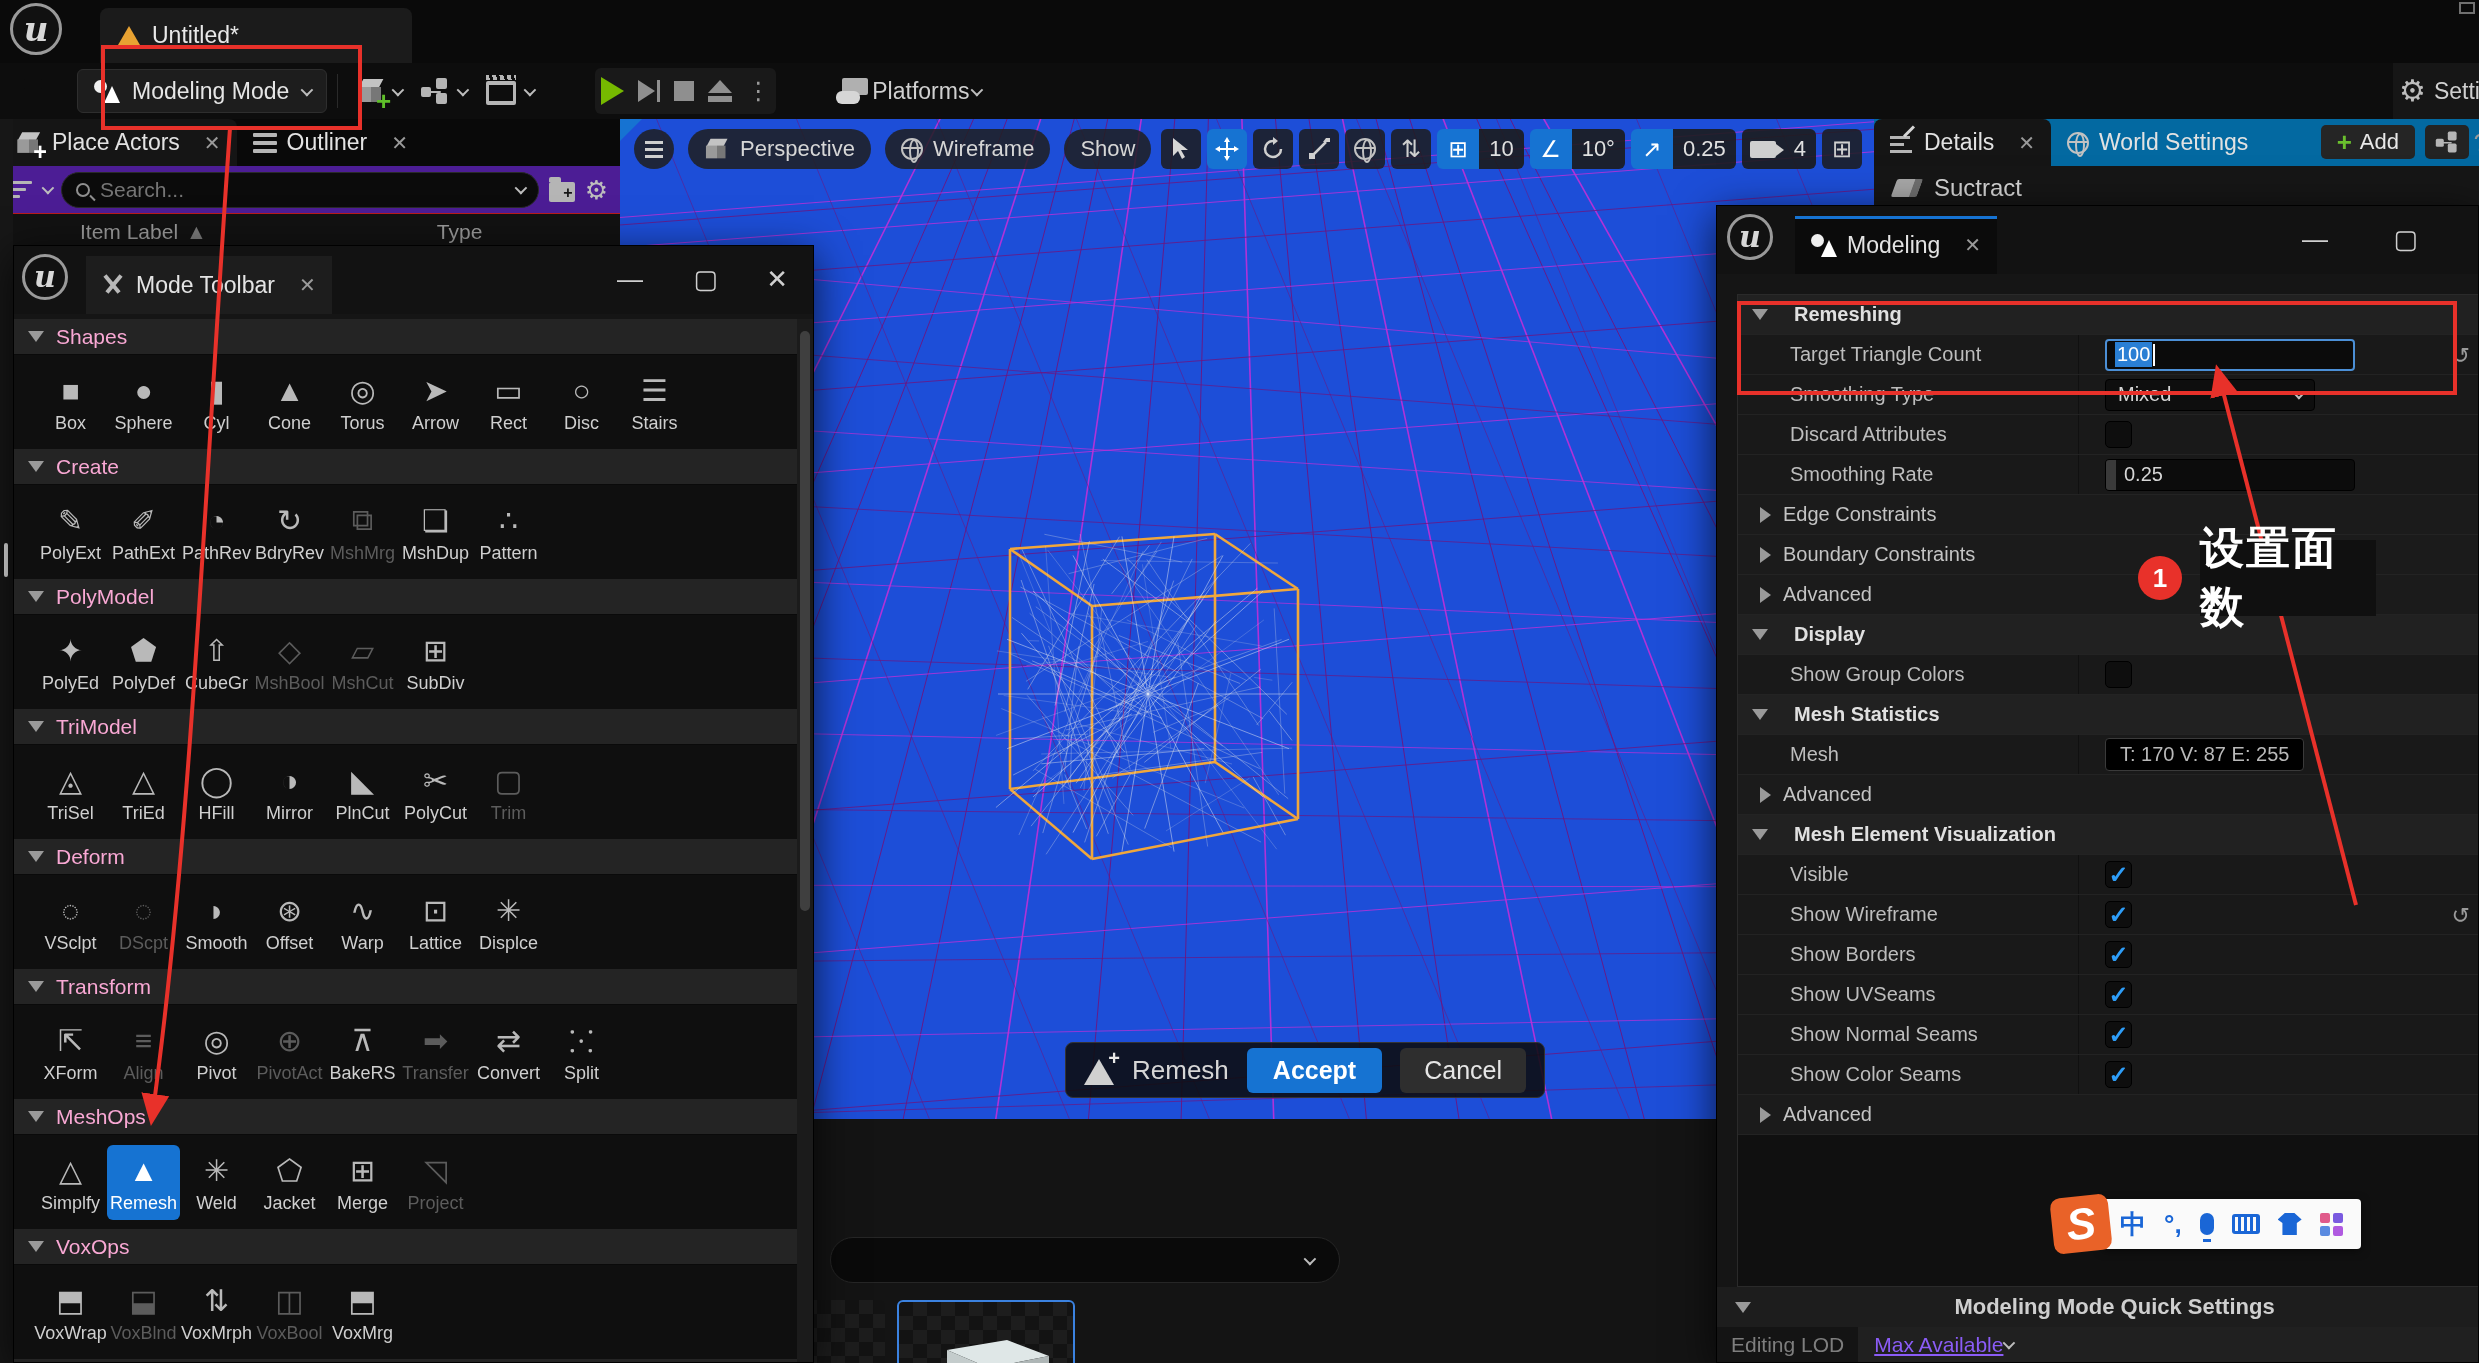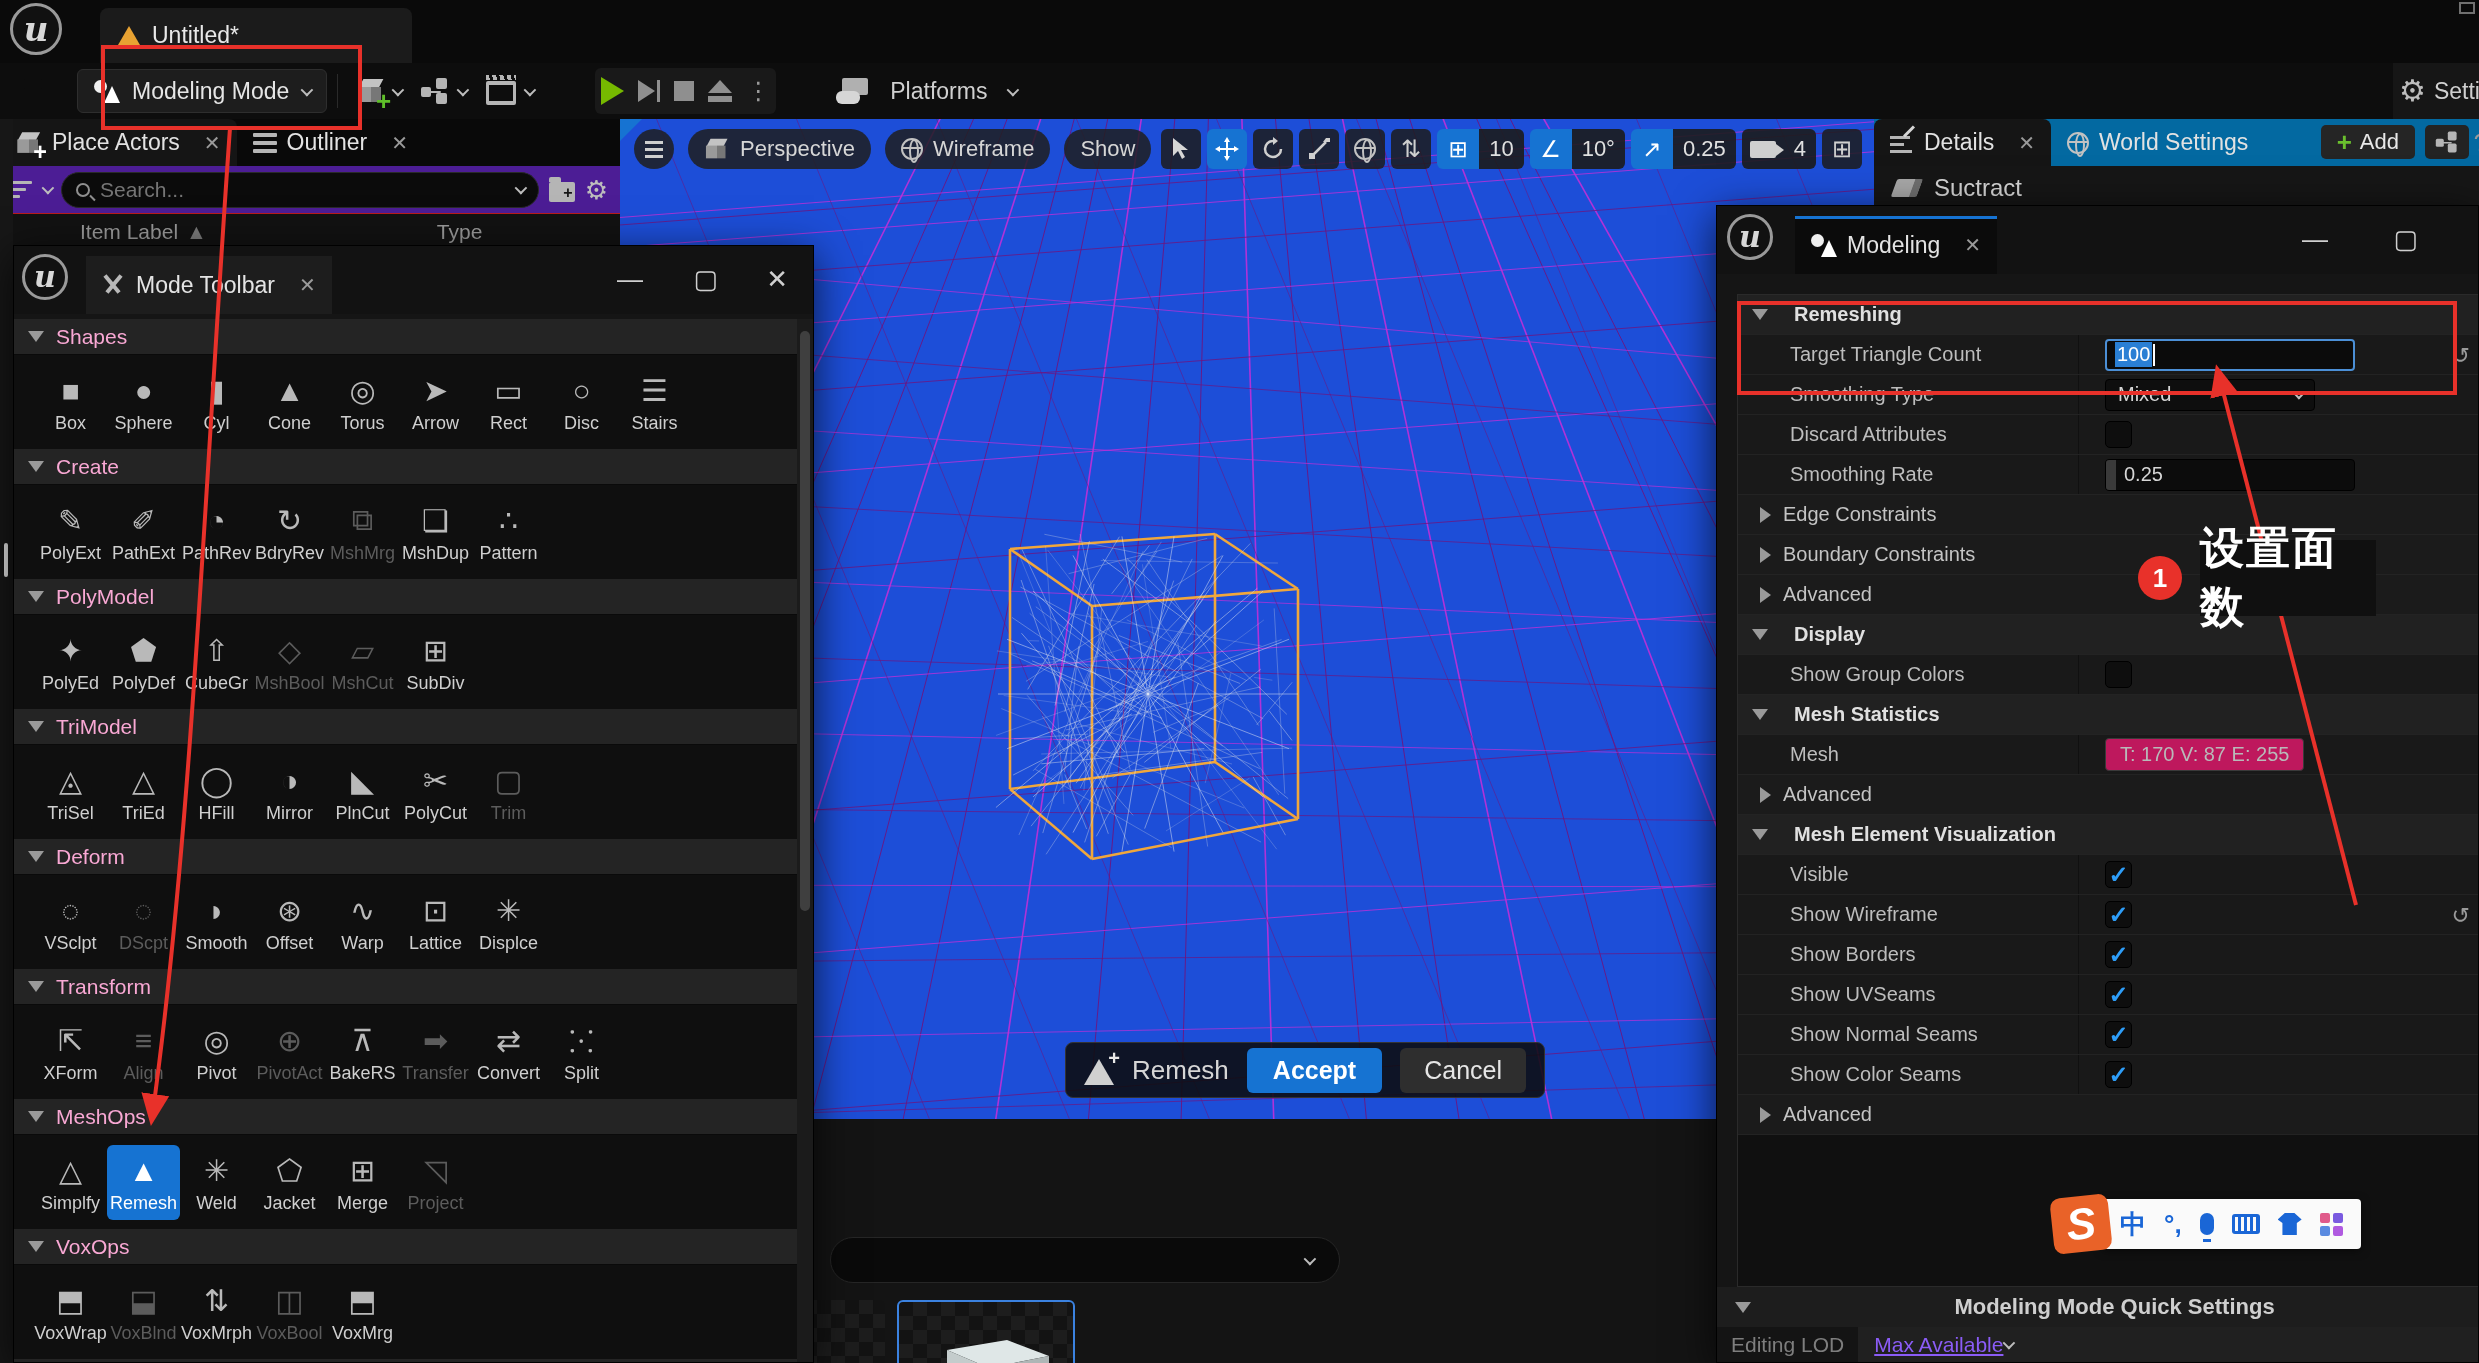--- a/index.html
+++ b/index.html
@@ -46,21 +46,21 @@
   .play-group { display:flex; align-items:center; background:#191919; border-radius:6px; height:46px; margin-left:52px; padding:0 6px; gap:14px; }
   .play-tri { width:0; height:0; border-top:14px solid transparent; border-bottom:14px solid transparent; border-left:23px solid #76b900; }
   .skip { display:flex; align-items:center; gap:2px; }
   .skip b { width:3px; height:22px; background:#8f8f8f; }
   .skip i { width:0; height:0; border-top:11px solid transparent; border-bottom:11px solid transparent; border-left:17px solid #8f8f8f; }
   .stopsq { width:20px; height:20px; background:#8f8f8f; }
   .eject { display:flex; flex-direction:column; align-items:center; gap:3px; }
   .eject i { width:0; height:0; border-left:12px solid transparent; border-right:12px solid transparent; border-bottom:13px solid #8f8f8f; }
   .eject b { width:24px; height:6px; background:#8f8f8f; }
   .vdots { color:#9a9a9a; font-size:24px; letter-spacing:0; line-height:12px; }
-  .platforms { display:flex; align-items:center; gap:20px; margin-left:60px; color:#d0d0d0; font-size:23px; }
+  .platforms { display:flex; align-items:center; gap:2px; margin-left:60px; color:#d0d0d0; font-size:23px; }
   .pad-ico { position:relative; width:34px; height:26px; }
   .pad-ico .scr { position:absolute; left:6px; top:0; width:26px; height:17px; background:#b0b0b0; border-radius:2px; }
   .pad-ico .pd { position:absolute; left:0; bottom:0; width:24px; height:13px; background:#d6d6d6; border-radius:6px; }
   .settings-btn { position:absolute; right:0; top:63px; height:56px; width:86px; overflow:hidden; display:flex; align-items:center; gap:8px; color:#d0d0d0; font-size:23px; padding-left:6px; background:#161616; white-space:nowrap; }
   .gear { font-size:30px; color:#bdbdbd; line-height:1; }
 
   
   .left-panel { left:0; top:119px; width:620px; height:1244px; background:#121212; }
   .lp-tabs { display:flex; height:47px; background:#090909; }
   .lp-tab { display:flex; align-items:center; gap:10px; padding:0 16px; font-size:23px; color:#e2e2e2; }
@@ -167,21 +167,21 @@
   .prow.head { gap:12px; padding-left:14px; }
   .prow.fold { background:#1b1b1b; gap:12px; padding-left:22px; }
   .prow.fold .flabel { font-size:20px; color:#c4c4c4; }
   .ttc-input { width:250px; height:32px; background:#0b0b0b; border:2px solid #4b8fd6; border-radius:4px; display:flex; align-items:center; padding-left:8px; font-size:20px; color:#fff; }
   .ttc-input .selword { background:#2a7fd4; padding:1px 2px; }
   .caret { display:inline-block; width:2px; height:22px; background:#fff; margin-left:1px; }
   .num-input { width:250px; height:32px; background:#0c0c0c; border:1px solid #000; border-radius:4px; display:flex; align-items:center; font-size:20px; color:#d6d6d6; }
   .num-input .grab { width:10px; height:100%; background:#3a3a3a; border-radius:3px 0 0 3px; margin-right:8px; }
   .dd { width:210px; height:32px; background:#0e0e0e; border:1px solid #000; border-radius:4px; display:flex; align-items:center; justify-content:space-between; padding:0 12px; font-size:20px; color:#d6d6d6; }
   .cbx { width:27px; height:27px; background:#0e0e0e; border:1px solid #000; border-radius:5px; display:flex; align-items:center; justify-content:center; color:#2e9df7; font-size:24px; font-weight:bold; }
-  .ro-box { background:#be185d; border:1px solid #3a3a3a; border-radius:4px; padding:4px 14px; font-size:20px; color:#b9b9b9; }
+  .ro-box { background:#000000; border:1px solid #3a3a3a; border-radius:4px; padding:4px 14px; font-size:20px; color:#b9b9b9; }
   .reset-arrow { position:absolute; right:8px; top:8px; color:#9a9a9a; font-size:22px; }
   .quick-bar { position:absolute; left:0; right:0; bottom:35px; height:40px; background:#1d1d1d; display:flex; align-items:center; }
   .quick-bar .qlabel { flex:1; text-align:center; font-size:22px; font-weight:bold; color:#cfcfcf; }
   .lod-row { position:absolute; left:0; right:0; bottom:0; height:35px; background:#141414; display:flex; align-items:center; }
   .lod-row .llabel { color:#7e7e7e; font-size:21px; padding:0 14px; white-space:nowrap; }
   .lod-row .lval { flex:1; height:100%; background:#202020; display:flex; align-items:center; padding:0 16px; color:#8b5cf6; font-size:21px;text-decoration:underline; }
 
   
   .ime { left:2052px; top:1196px; height:56px; display:flex; align-items:center; z-index:8; }
   .ime-s { width:58px; height:56px; background:#e96228; border-radius:10px; transform:rotate(-6deg); color:#fff; font-size:44px; font-weight:bold; display:flex; align-items:center; justify-content:center; font-style:italic; }

